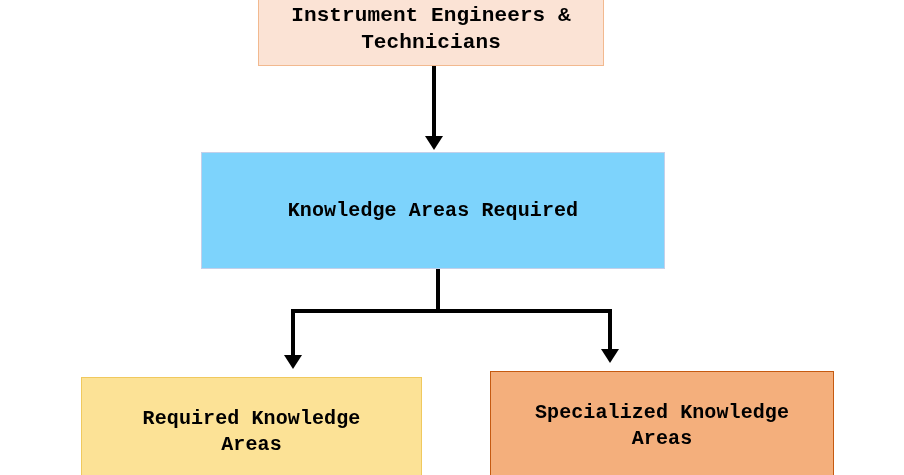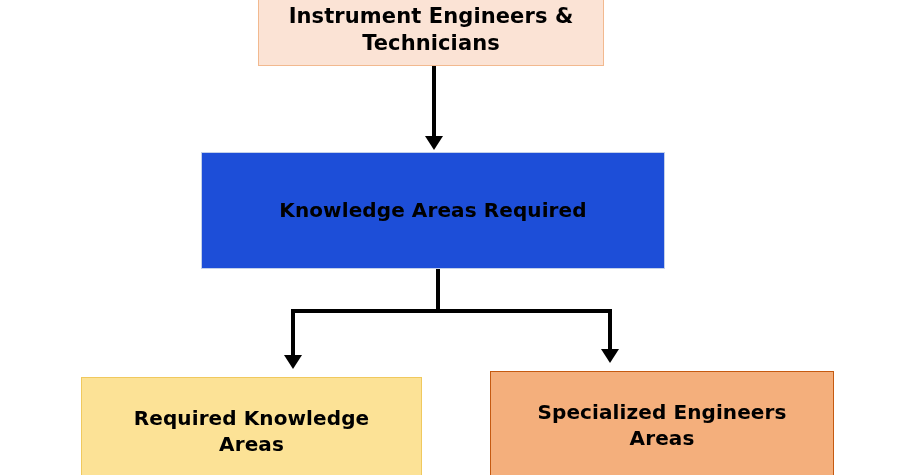--- a/index.html
+++ b/index.html
@@ -9,20 +9,21 @@
   }
   body {
     font-family: "DejaVu Sans", "Liberation Sans", sans-serif;
   }
   #canvas {
     position: relative;
     width: 904px;
     height: 475px;
     background: #ffffff;
     overflow: hidden;
+    font-family: Liberation Mono, monospace;
   }
   .node {
     position: absolute;
     box-sizing: border-box;
     display: flex;
     align-items: center;
     justify-content: center;
     text-align: center;
     color: #000000;
     font-weight: bold;
@@ -49,21 +50,21 @@
     align-items: flex-end;
     padding-bottom: 8px;
   }
 
   
   #node-knowledge {
     left: 201px;
     top: 152px;
     width: 464px;
     height: 117px;
-    background: #1d4ed8;
+    background: #7dd3fc;
     border: 1px solid #c3d0ea;
     font-size: 20px;
   }
 
   
   #node-general {
     left: 81px;
     top: 377px;
     width: 341px;
     height: 128px;
@@ -174,17 +175,17 @@
 
   <div class="connector" id="edge-right-line"></div>
   <div class="arrowhead" id="edge-right-head"></div>
 
   <div class="node" id="node-general">
     <span class="node-label">Required Knowledge
 Areas</span>
   </div>
 
   <div class="node" id="node-specialized">
-    <span class="node-label">Specialized Engineers
+    <span class="node-label">Specialized Knowledge
 Areas</span>
   </div>
 
 </div>
 
 </body></html>

